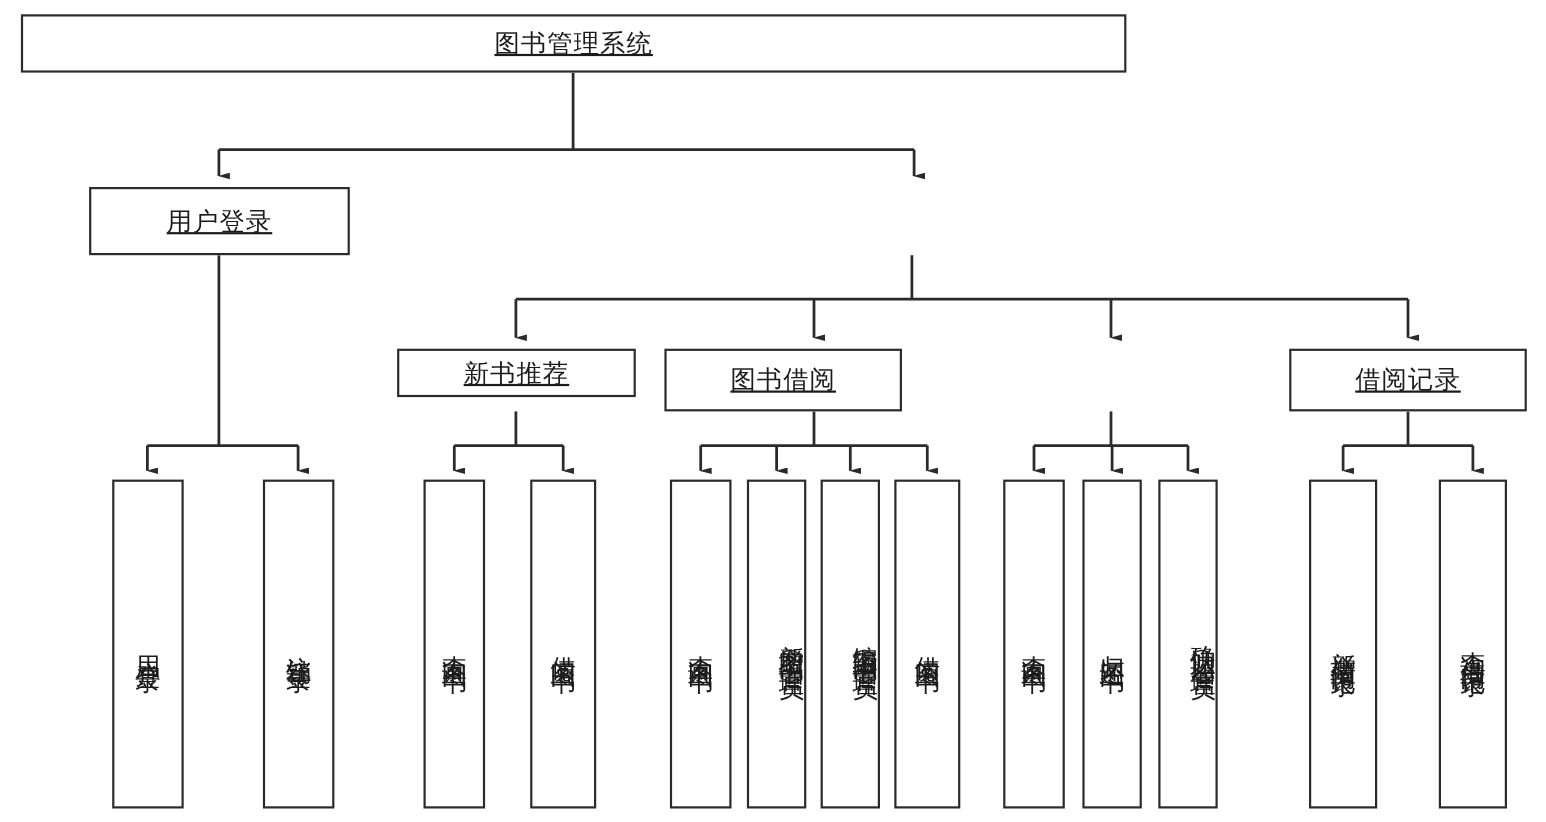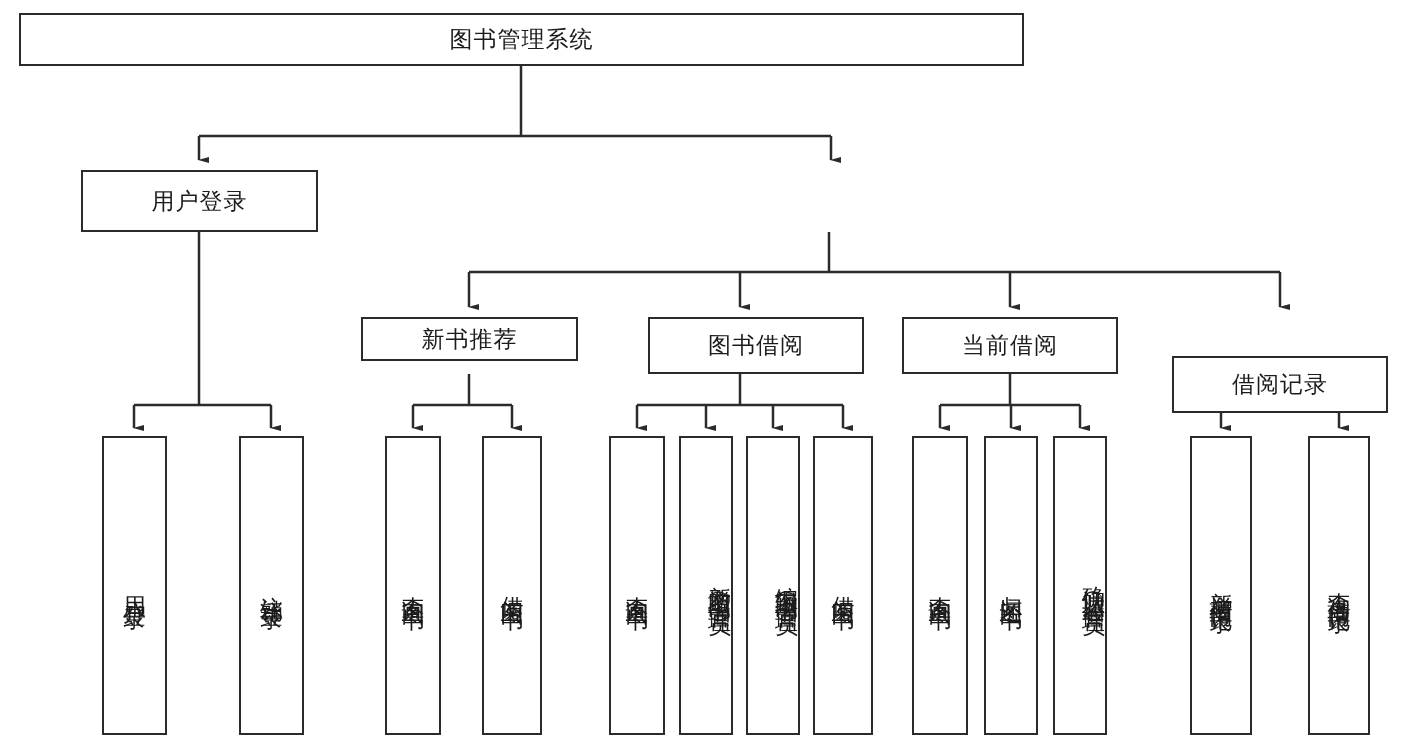--- a/index.html
+++ b/index.html
@@ -33,20 +33,21 @@
     background: #ffffff;
     display: flex;
     align-items: center;
     justify-content: center;
     color: #1b1b1b;
   }
   .node.h {
     font-size: 23px;
     letter-spacing: 1px;
     line-height: 1;
+    text-decoration: underline;
   }
   .node.v {
     writing-mode: vertical-rl;
     text-orientation: upright;
     font-size: 23px;
     letter-spacing: 4px;
     line-height: 1;
     padding: 8px 0;
     align-items: flex-start;
     justify-content: center;
@@ -128,27 +129,24 @@
     <span class="label">图书管理系统</span>
   </div>
 
   <div class="node h" id="n-l1-0" style="left: 81px; top: 170px; width: 237px; height: 62px;">
     <span class="label">用户登录</span>
   </div>
 
   <div class="node h" id="n-l2-0" style="left: 361px; top: 317px; width: 217px; height: 44px;">
     <span class="label">新书推荐</span>
   </div>
-  <div class="node h" id="n-l2-1" style="left: 648px; top: 317px; width: 216px; height: 57px;">
+  <div class="node h" id="n-l2-1" style="left: 604px; top: 317px; width: 216px; height: 57px;">
     <span class="label">图书借阅</span>
   </div>
-  <div class="node h" id="n-l2-2" style="left: 902px; top: 317px; width: 216px; height: 57px;">
-    <span class="label">当前借阅</span>
-  </div>
-  <div class="node h" id="n-l2-3" style="left: 1172px; top: 317px; width: 216px; height: 57px; margin-top: 39px;">
+  <div class="node h" id="n-l2-3" style="left: 1172px; top: 317px; width: 216px; height: 57px;">
     <span class="label">借阅记录</span>
   </div>
 
   <div class="node v midalign" id="n-lf-0" style="left: 102px; top: 436px; width: 65px; height: 299px;">
     <span class="label">用户登录</span>
   </div>
   <div class="node v midalign" id="n-lf-1" style="left: 239px; top: 436px; width: 65px; height: 299px;">
     <span class="label">注销登录</span>
   </div>
   <div class="node v midalign" id="n-lf-2" style="left: 385px; top: 436px; width: 56px; height: 299px;">

